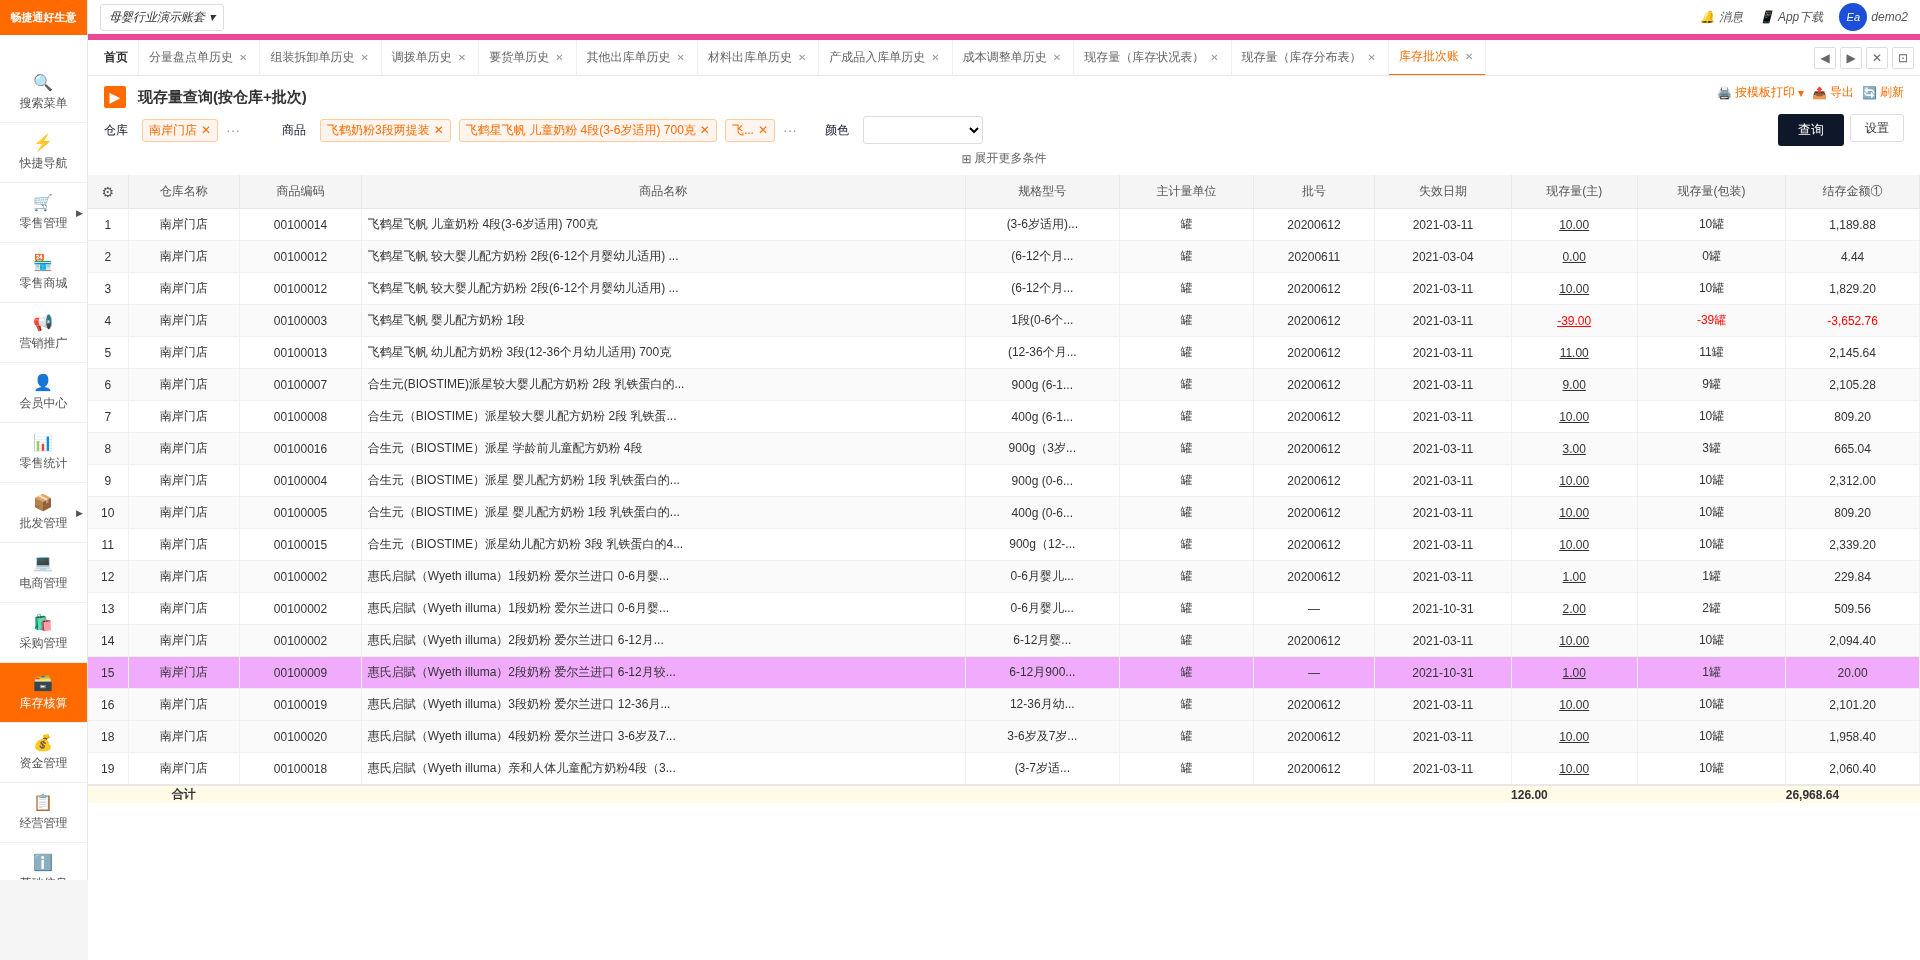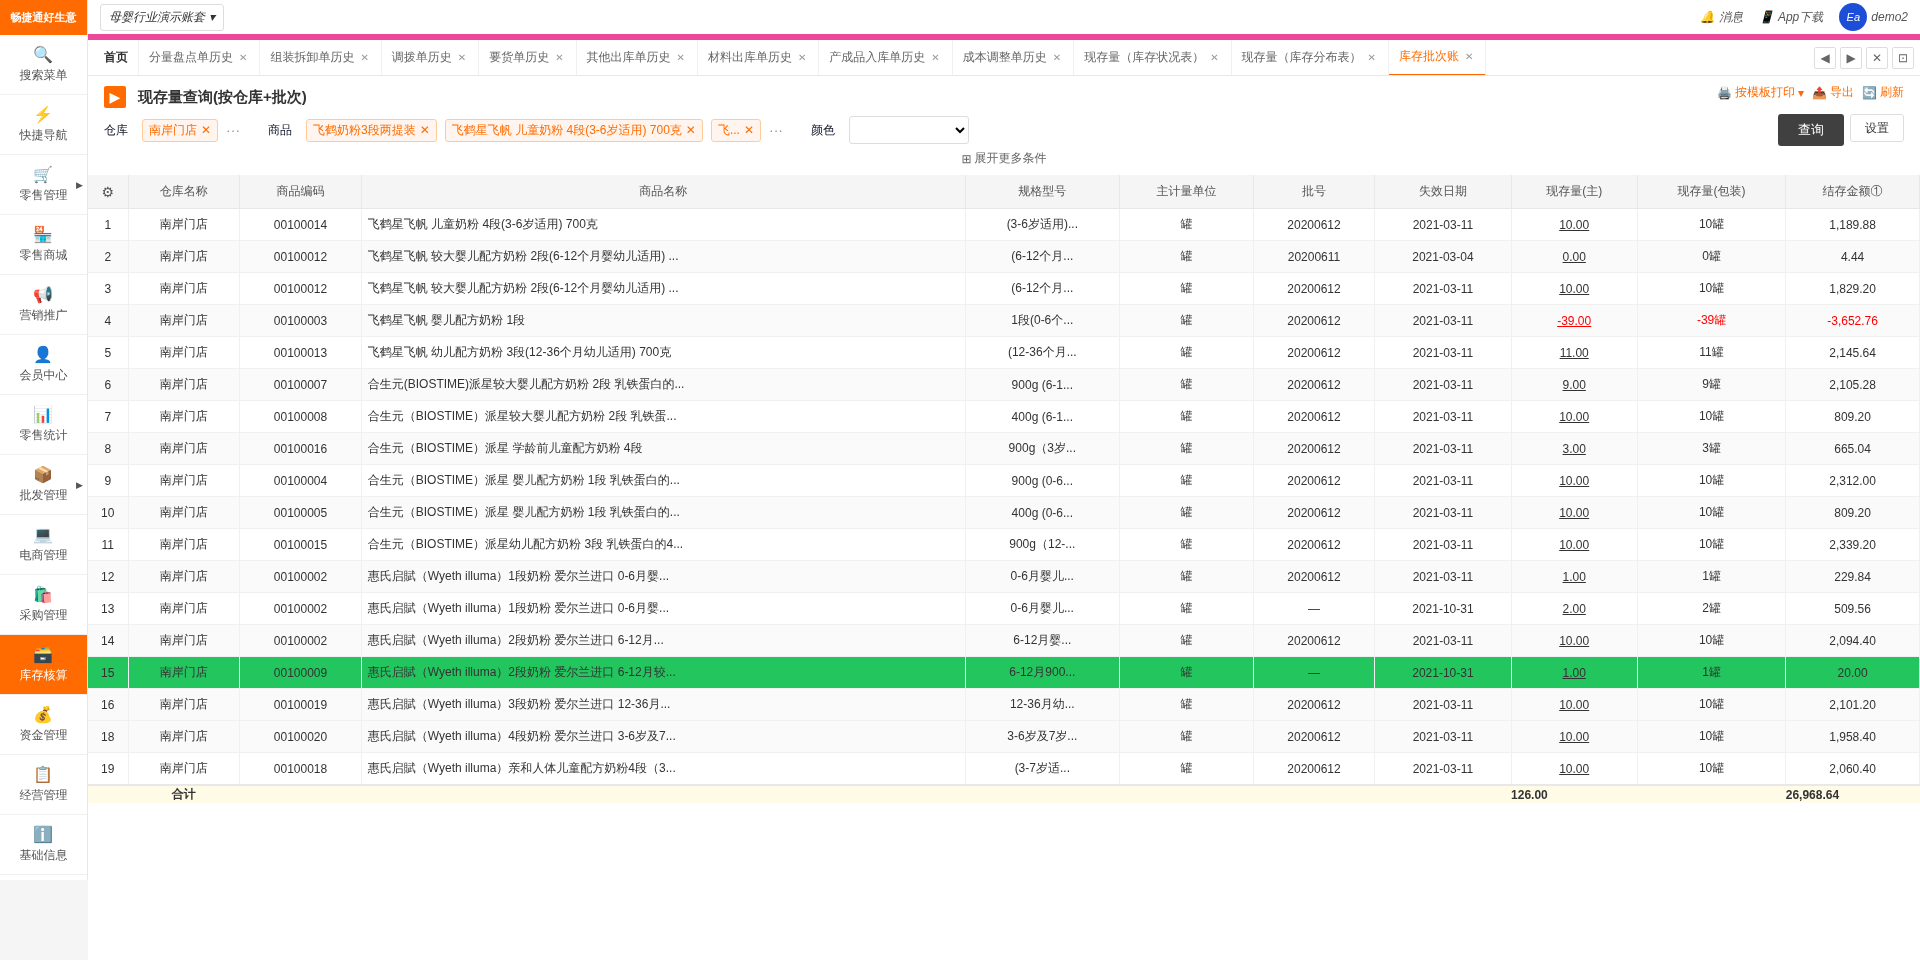--- a/index.html
+++ b/index.html
@@ -8,20 +8,21 @@
     
     .sidebar {
       width: 88px;
       background: #fff;
       display: flex;
       flex-direction: column;
       border-right: 1px solid #e8e8e8;
       flex-shrink: 0;
       height: 880px;
       overflow-y: auto;
+      gap: 28px;
     }
     .sidebar-logo {
       background: #ff6b00;
       padding: 10px 5px;
       text-align: center;
       color: #fff;
       font-size: 11px;
       line-height: 1.4;
       height: 56px;
       display: flex;
@@ -281,21 +282,21 @@
     
     .page-container {
       position: relative;
       background: #f5f5f5;
       flex: 1;
       display: flex;
       flex-direction: column;
       overflow: hidden;
     }
     .query-btn {
-      background: #404040;
+      background: #0f172a;
       color: #fff;
       border: none;
       border-radius: 3px;
       padding: 6px 20px;
       cursor: pointer;
       font-size: 13px;
       height: 32px;
     }
     .setting-btn {
       background: #fff;
@@ -490,21 +491,21 @@
       </div>
 
       <div class="filter-row" style="margin-bottom:4px;">
         <span class="filter-label">仓库</span>
         <div class="tag">
           <span>南岸门店</span>
           <span class="x">✕</span>
         </div>
         <span class="filter-dots">···</span>
 
-        <span class="filter-label" style="margin-left:20px;">商品</span>
+        <span class="filter-label" style="margin-left:34px;">商品</span>
         <div class="tag">
           <span>飞鹤奶粉3段两提装</span>
           <span class="x">✕</span>
         </div>
         <div class="tag">
           <span>飞鹤星飞帆 儿童奶粉 4段(3-6岁适用) 700克</span>
           <span class="x">✕</span>
         </div>
         <div class="tag">
           <span>飞...</span>
@@ -723,21 +724,21 @@
               <td>00100002</td>
               <td class="text-left">惠氏启賦（Wyeth illuma）2段奶粉 爱尔兰进口 6-12月...</td>
               <td>6-12月婴...</td>
               <td>罐</td>
               <td>20200612</td>
               <td>2021-03-11</td>
               <td class="underline">10.00</td>
               <td>10罐</td>
               <td>2,094.40</td>
             </tr>
-            <tr style="background: #22c55e;">
+            <tr style="background: #f0abfc;">
               <td>15</td>
               <td>南岸门店</td>
               <td>00100009</td>
               <td class="text-left">惠氏启賦（Wyeth illuma）2段奶粉 爱尔兰进口 6-12月较...</td>
               <td>6-12月900...</td>
               <td>罐</td>
               <td>—</td>
               <td>2021-10-31</td>
               <td class="underline">1.00</td>
               <td>1罐</td>

